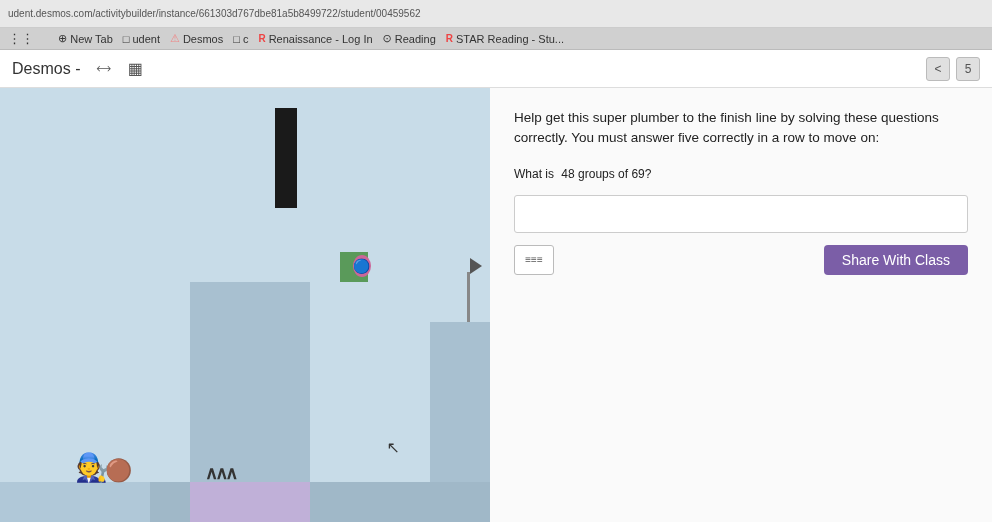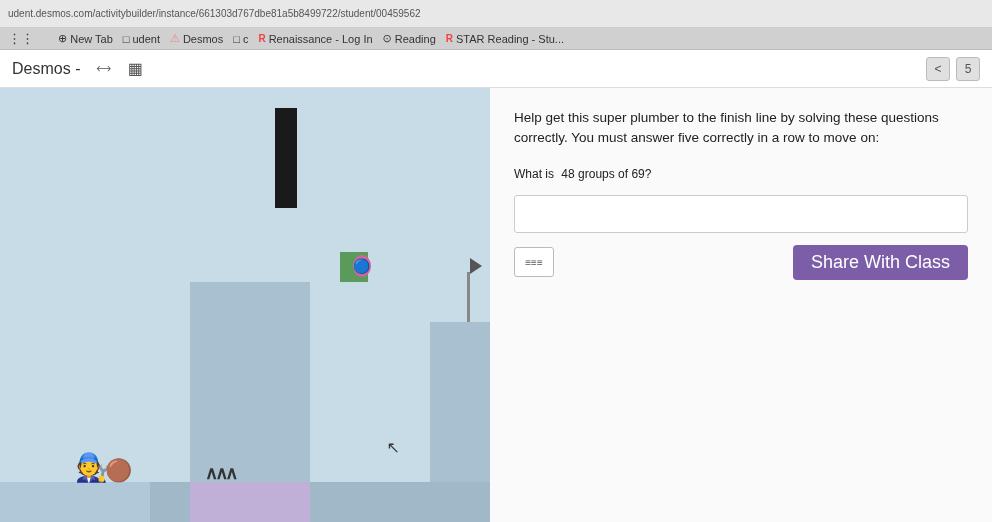--- a/index.html
+++ b/index.html
@@ -280,21 +280,21 @@
       font-size: 10px;
       color: #555;
     }
 
     .share-btn {
       background: #7b5ea7;
       color: #fff;
       border: none;
       border-radius: 4px;
       padding: 7px 18px;
-      font-size: 18px;
+      font-size: 14px;
       cursor: pointer;
       font-weight: 500;
     }
 
     
     .cursor-area {
       position: absolute;
       bottom: 60px;
       right: 100px;
       font-size: 18px;

